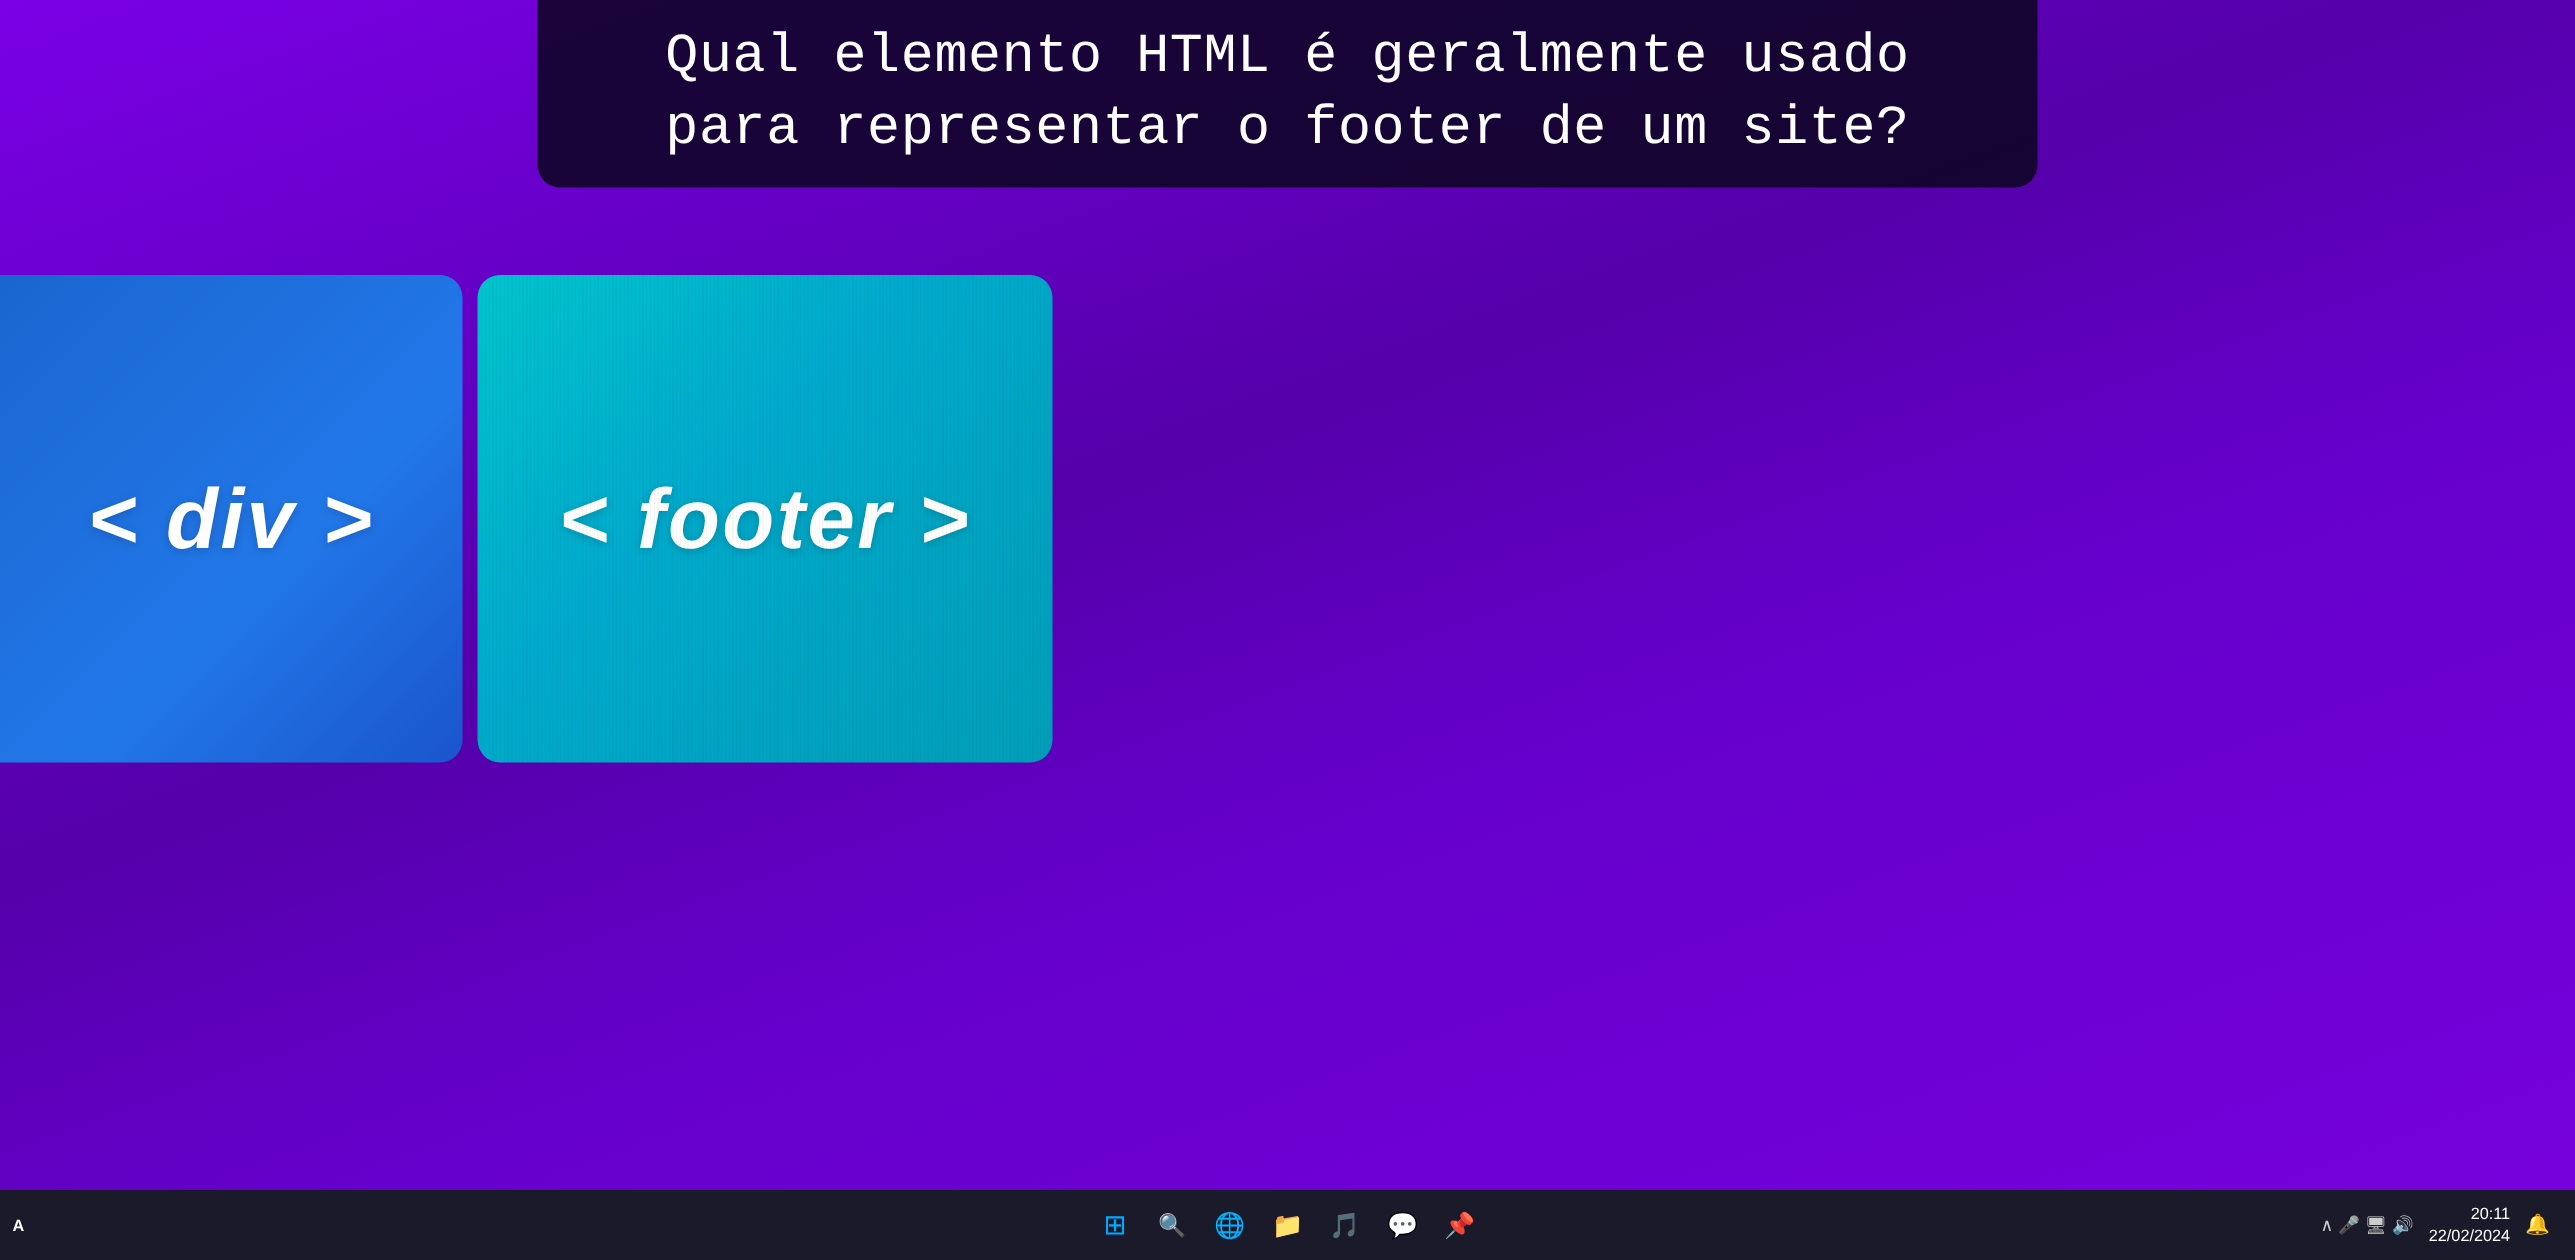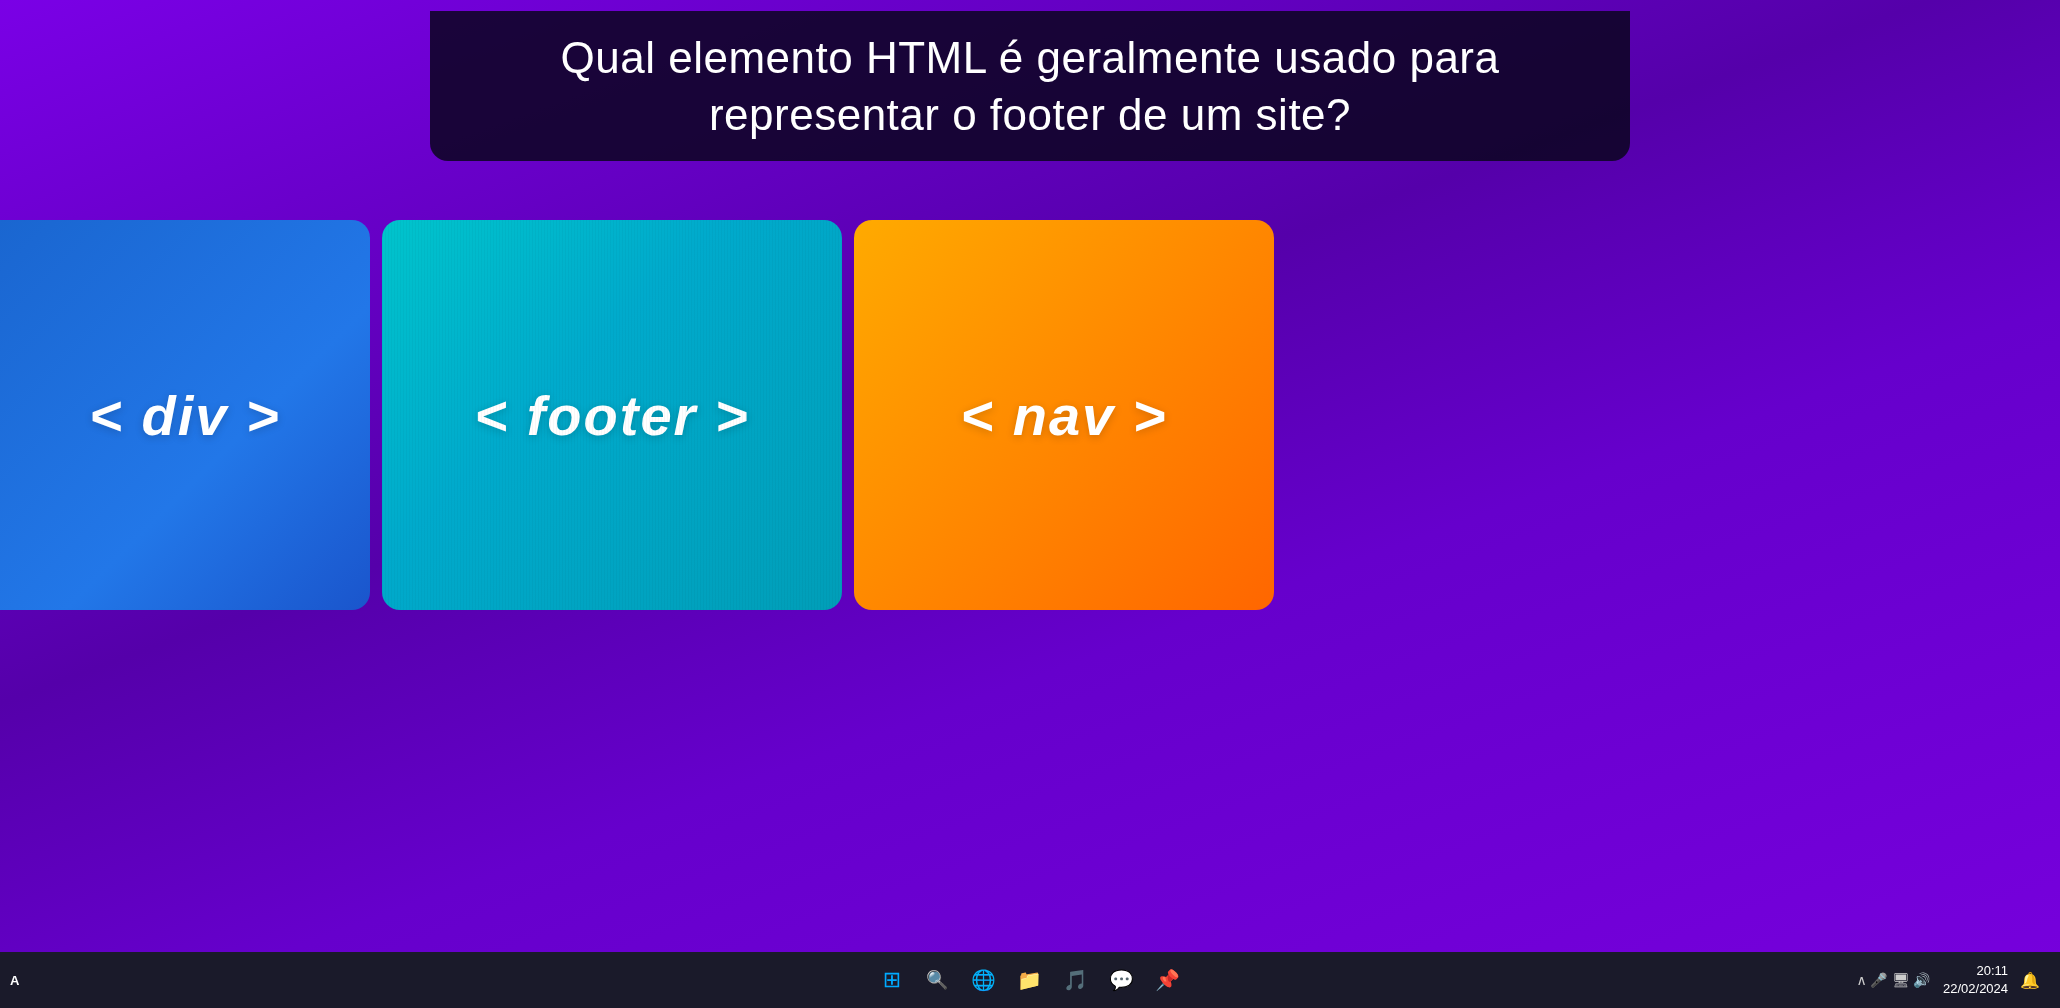--- a/index.html
+++ b/index.html
@@ -16,28 +16,29 @@
     .main-bg {
       width: 100%;
       height: 100%;
       background: linear-gradient(160deg, #7a00e6 0%, #5500aa 40%, #6600cc 60%, #7700dd 100%);
       position: absolute;
       top: 0; left: 0;
     }
 
     .question-area {
       position: absolute;
-      top: 11px;
+      top: 0;
       left: 50%;
       transform: translateX(-50%);
       width: 1200px;
       padding: 18px 48px;
       background: rgba(10, 5, 30, 0.85);
       border-radius: 0 0 18px 18px;
       text-align: center;
+      font-family: Liberation Mono, monospace;
     }
 
     .question-text {
       color: #fff;
       font-size: 44px;
       font-weight: 400;
       letter-spacing: 0.5px;
       line-height: 1.3;
     }
 
@@ -94,21 +95,21 @@
     }
 
     .option-card.pink {
       background: linear-gradient(135deg, #ff2299 0%, #ee1188 50%, #cc0077 100%);
       border-radius: 18px 0 0 18px;
       flex: 0 0 380px;
     }
 
     .option-label {
       color: #fff;
-      font-size: 56px;
+      font-size: 68px;
       font-weight: 700;
       letter-spacing: 2px;
       text-shadow: 0 2px 8px rgba(0,0,0,0.18);
       font-style: italic;
     }
 
     
     .taskbar {
       position: absolute;
       bottom: 0;
@@ -199,23 +200,20 @@
 <div class="options-area">
 
   <div class="option-card blue">
     <span class="option-label">&lt; div &gt;</span>
   </div>
 
   <div class="option-card teal">
     <span class="option-label">&lt; footer &gt;</span>
   </div>
 
-  <div class="option-card orange">
-    <span class="option-label">&lt; nav &gt;</span>
-  </div>
 
 
 </div>
 
 <div class="taskbar">
 
   <div class="taskbar-left">
     <span>A</span>
   </div>
 

